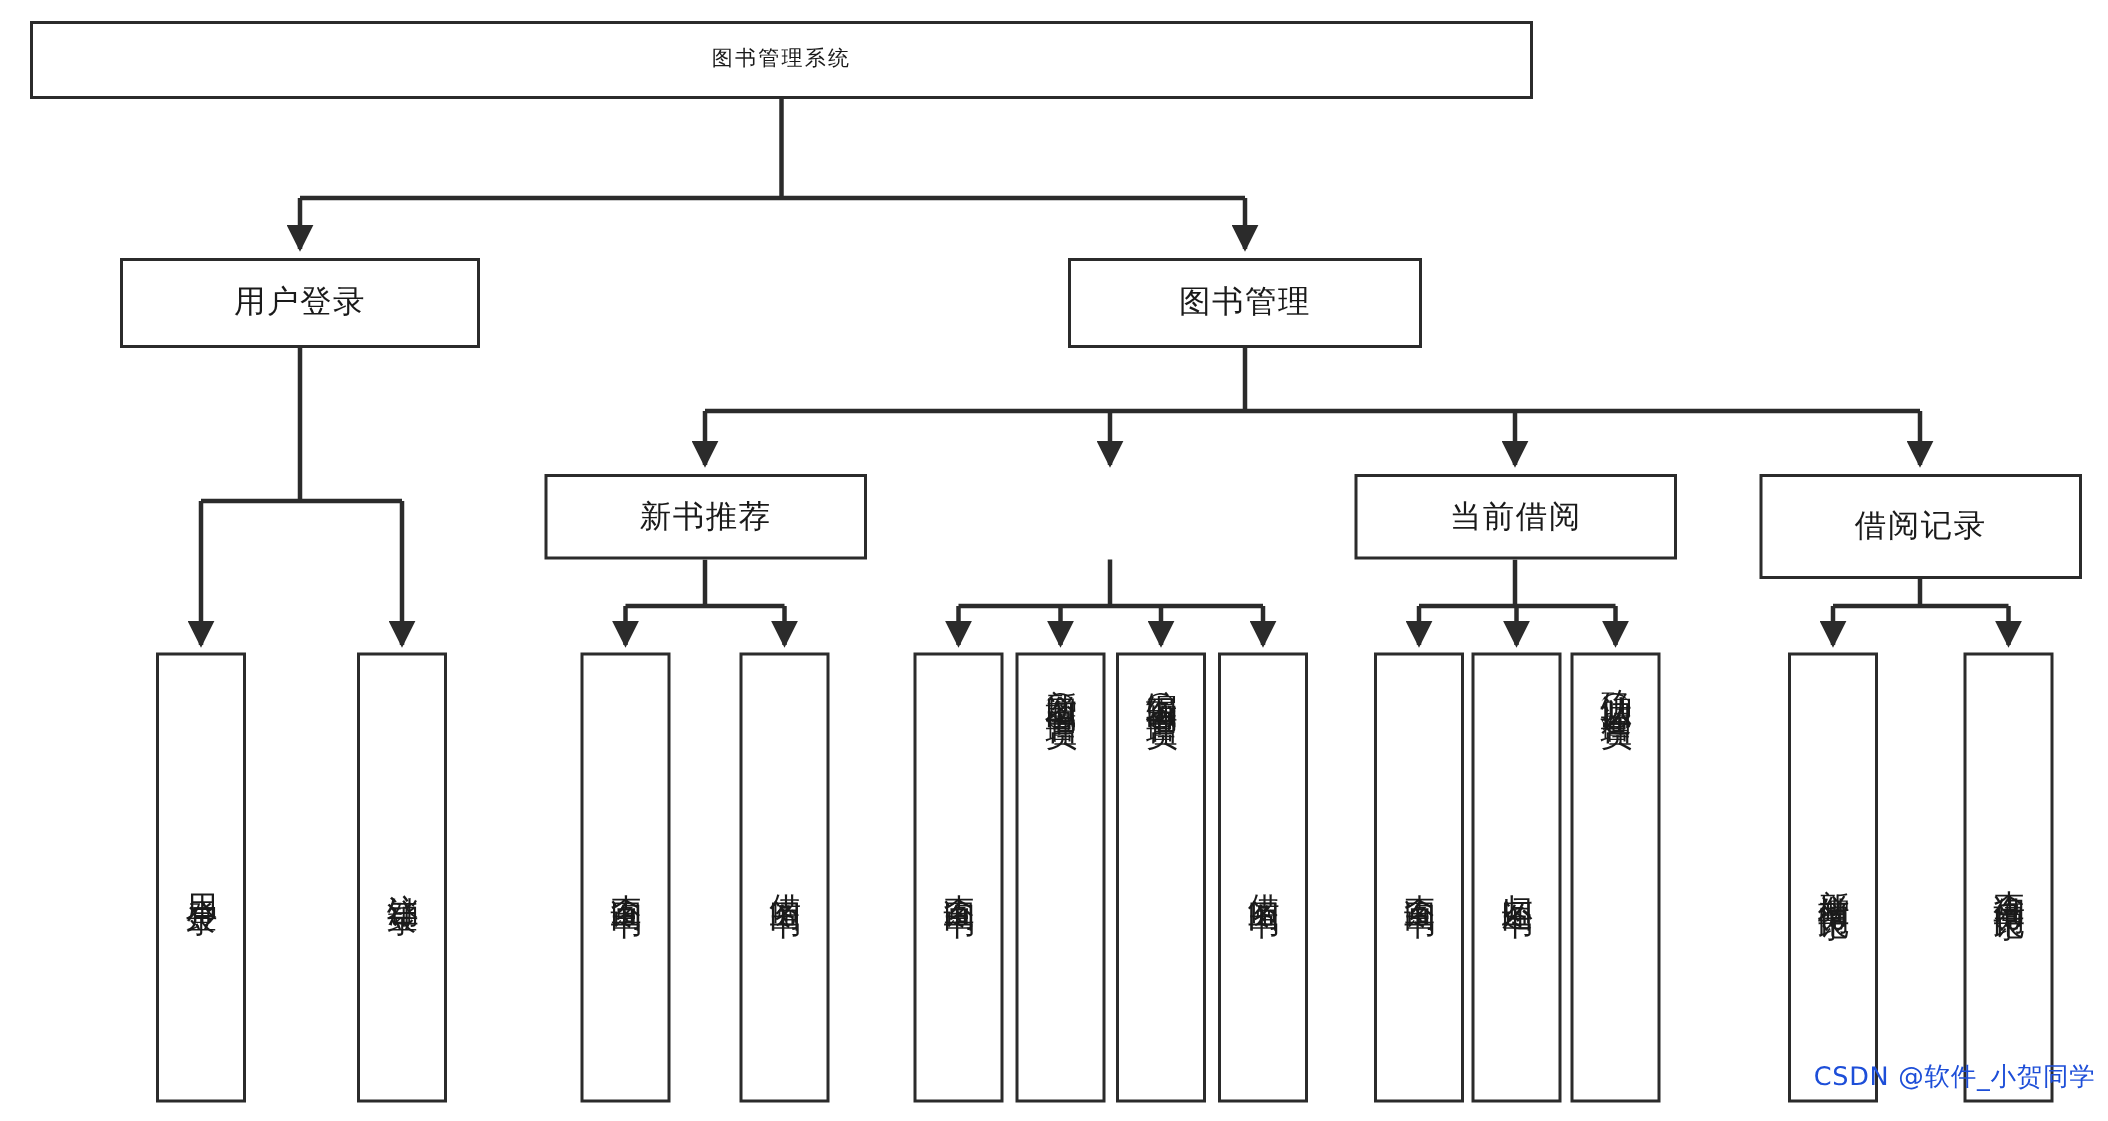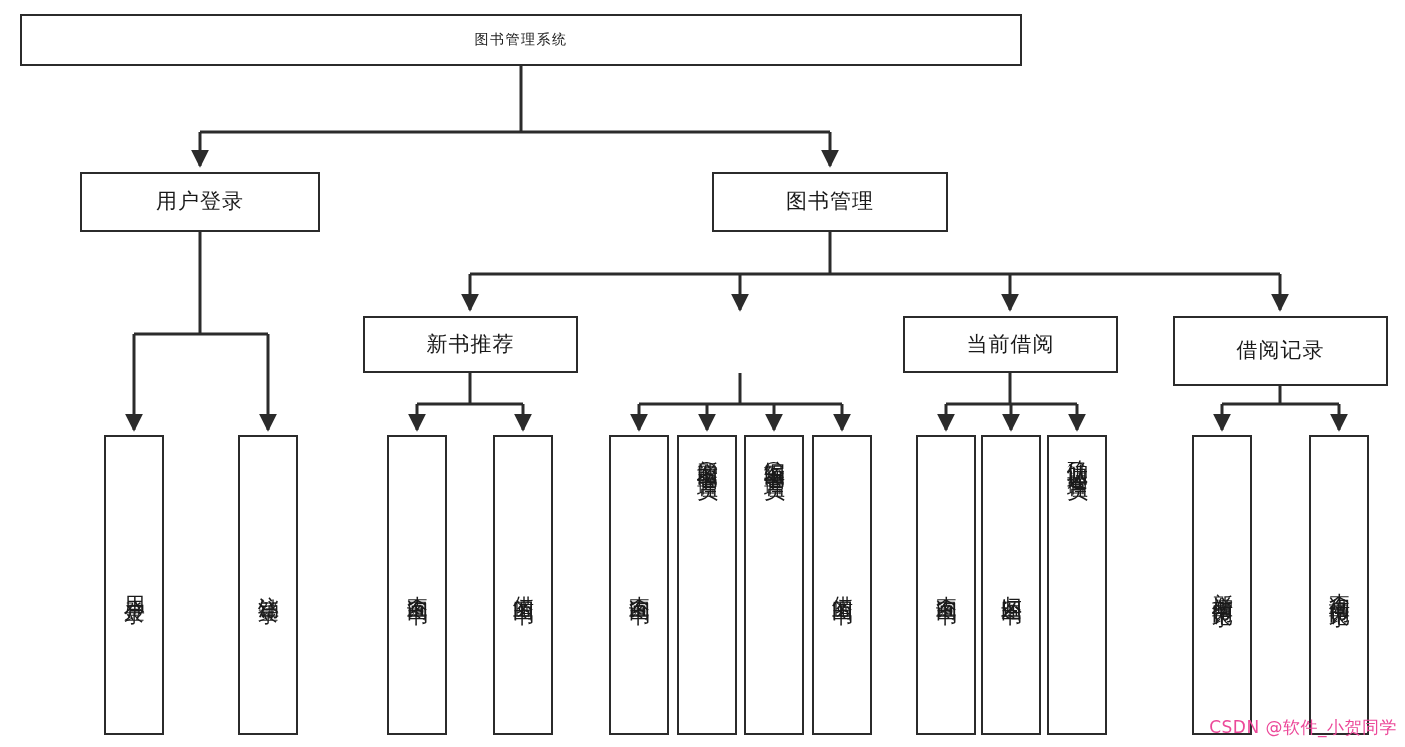--- a/index.html
+++ b/index.html
@@ -42,23 +42,23 @@
     font-size:21px;
     letter-spacing:3px;
     line-height:1.0;
     white-space:nowrap;
   }
   
   .node.v.center{align-items:center;padding-top:0;}
   svg#wires{position:absolute;left:0;top:0;width:1405px;height:747px;pointer-events:none;}
   .watermark{
     position:absolute;
-    right:8px;bottom:8px;
+    right:8px;bottom:18px;
     font-size:17px;
-    color:#ec4899;
+    color:#1d4ed8;
     letter-spacing:0.5px;
     white-space:nowrap;
   }
 </style>
 </head>
 <body>
 
 <div id="canvas">
 
   <svg id="wires" viewBox="0 0 1405 747" xmlns="http://www.w3.org/2000/svg">

